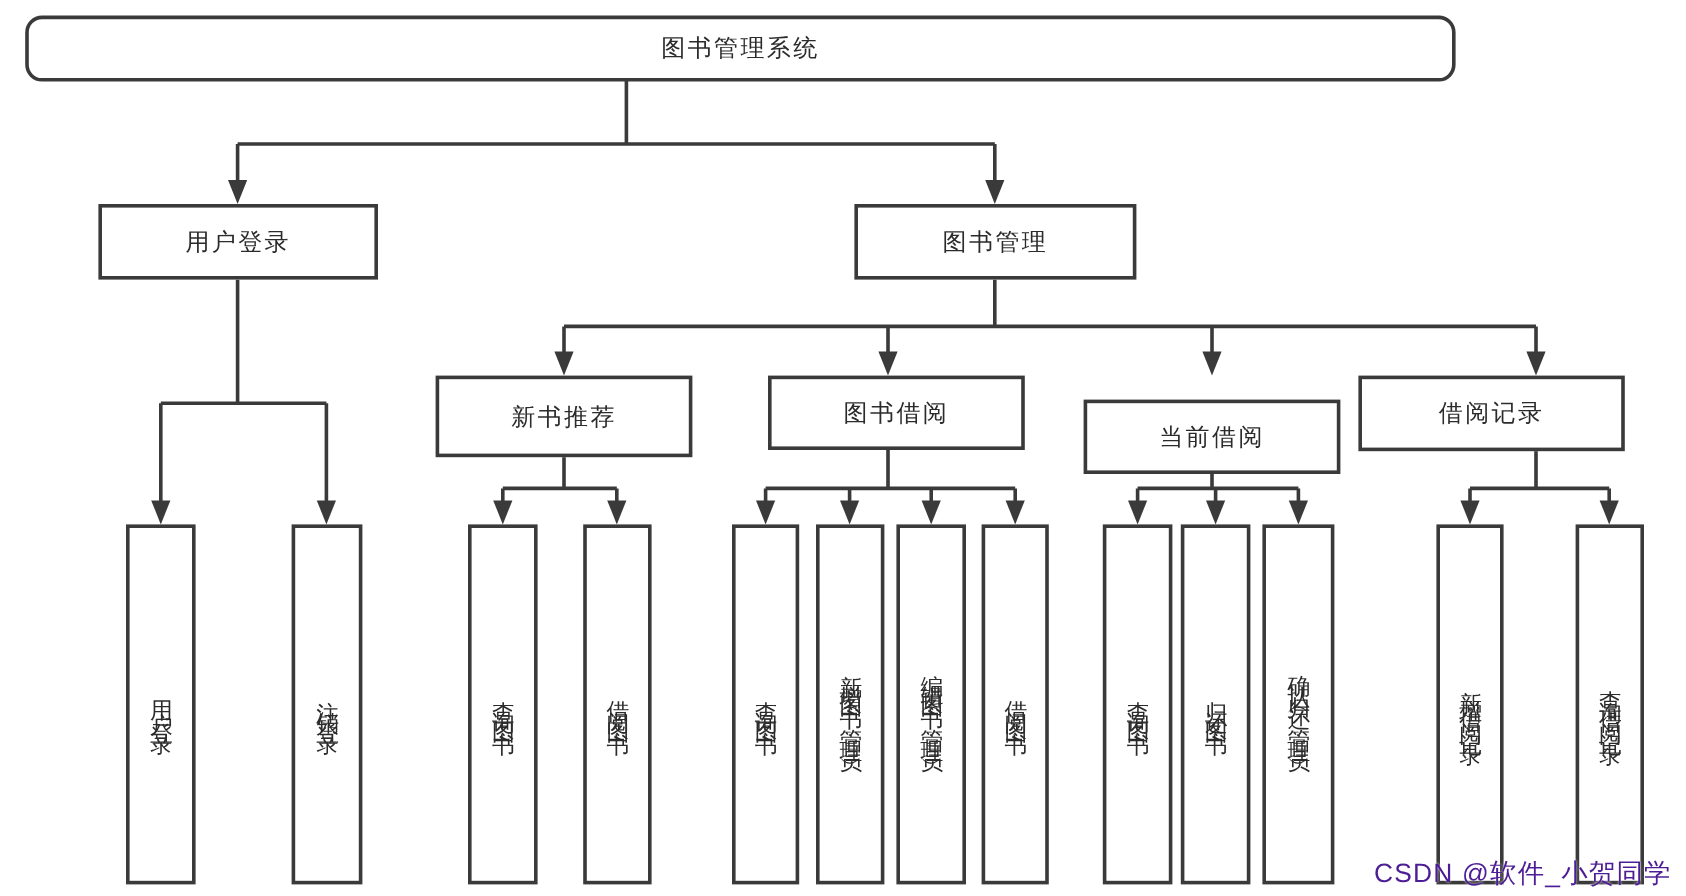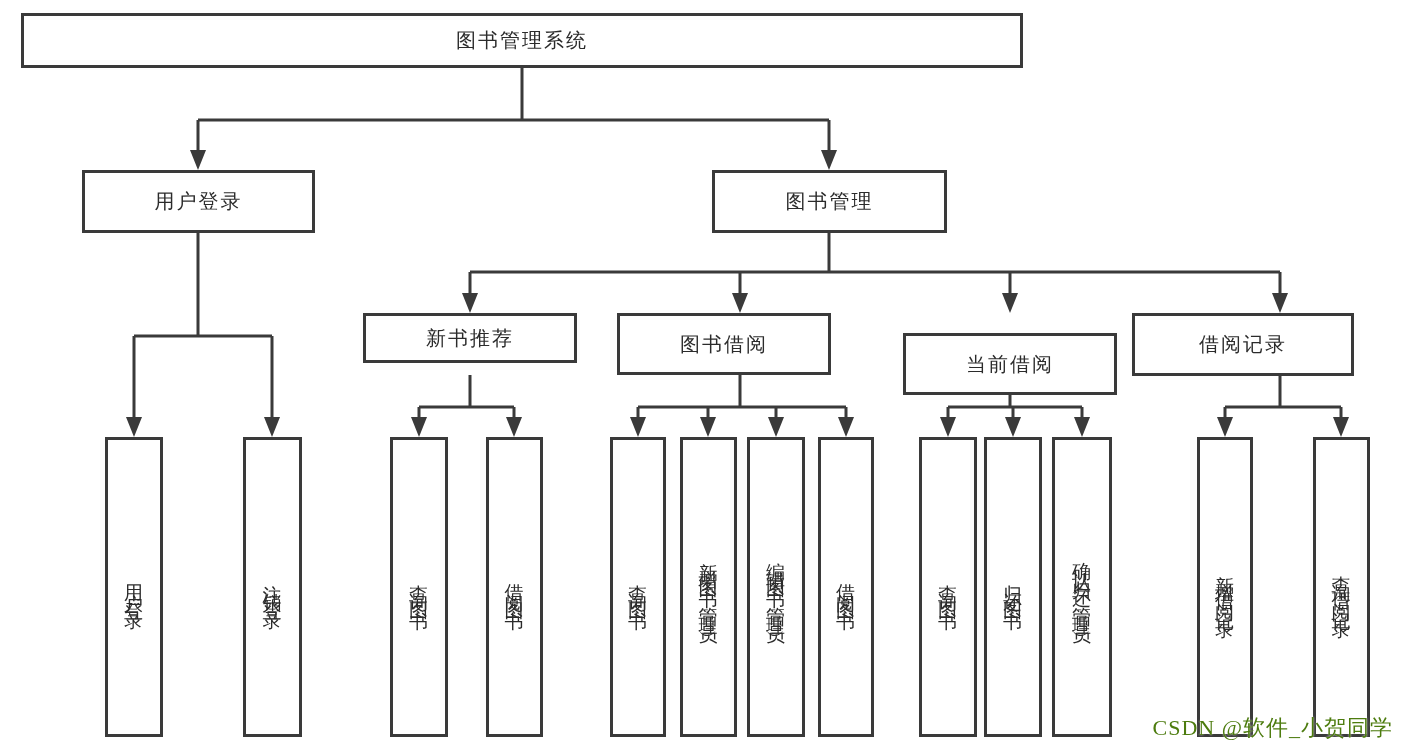--- a/index.html
+++ b/index.html
@@ -27,25 +27,24 @@
     font-size:19px;
     letter-spacing:9px;
     line-height:1;
     white-space:nowrap;
   }
   .watermark{
     position:absolute;
     right:12px;bottom:4px;
     z-index:3;
     font-size:22px;
-    color:#4d7c0f;
+    color:#4c1d95;
     letter-spacing:1px;
     text-shadow:0 0 2px rgba(255,255,255,0.9);
     white-space:nowrap;
-    font-family:Liberation Serif, serif;
   }
 </style>
 </head>
 <body>
 
 <div class="stage">
 
   <svg class="wires" width="1405" height="747" viewBox="0 0 1405 747">
     <g stroke="#3a3a3a" stroke-width="3" fill="none">
 
@@ -79,35 +78,35 @@
       <polygon points="768,417 784,417 776,437"></polygon>
       <polygon points="838,417 854,417 846,437"></polygon>
       <polygon points="940,417 956,417 948,437"></polygon>
       <polygon points="1005,417 1021,417 1013,437"></polygon>
       <polygon points="1074,417 1090,417 1082,437"></polygon>
       <polygon points="1217,417 1233,417 1225,437"></polygon>
       <polygon points="1333,417 1349,417 1341,437"></polygon>
     </g>
   </svg>
 
-  <div class="box" style="left:21px;top:13px;width:1002px;height:55px;">
+  <div class="box" style="left:21px;top:13px;width:1192px;height:55px;border-radius:14px;">
     <span class="hlabel">图书管理系统</span>
   </div>
 
   <div class="box" style="left:82px;top:170px;width:233px;height:63px;">
     <span class="hlabel">用户登录</span>
   </div>
   <div class="box" style="left:712px;top:170px;width:235px;height:63px;align-items:center;">
     <span class="hlabel">图书管理</span>
   </div>
 
-  <div class="box" style="left:363px;top:313px;width:214px;height:50px;">
+  <div class="box" style="left:363px;top:313px;width:214px;height:68px;">
     <span class="hlabel">新书推荐</span>
   </div>
-  <div class="box" style="left:617px;top:313px;width:214px;height:62px;">
+  <div class="box" style="left:640px;top:313px;width:214px;height:62px;">
     <span class="hlabel">图书借阅</span>
   </div>
   <div class="box" style="left:903px;top:313px;width:214px;height:62px;margin-top:20px;">
     <span class="hlabel">当前借阅</span>
   </div>
   <div class="box" style="left:1132px;top:313px;width:222px;height:63px;">
     <span class="hlabel">借阅记录</span>
   </div>
 
   <div class="box" style="left:105px;top:437px;width:58px;height:300px;">

